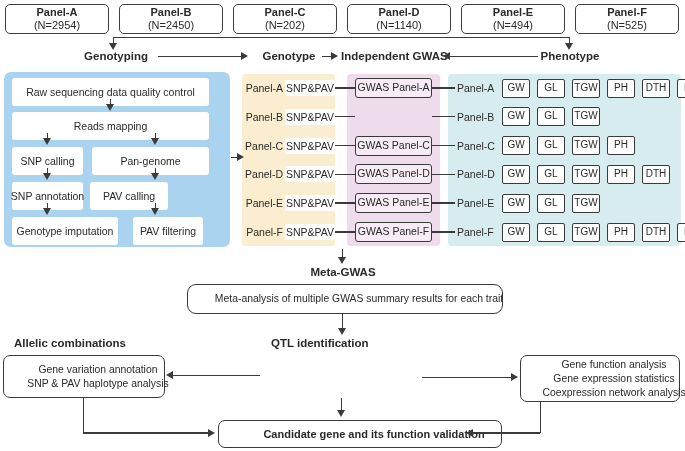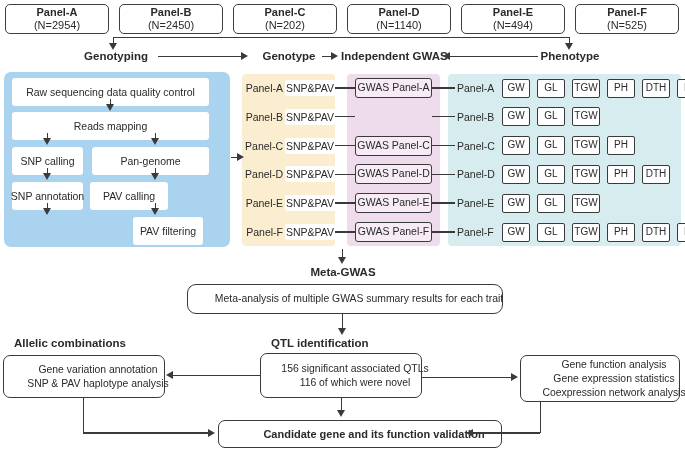--- a/index.html
+++ b/index.html
@@ -127,20 +127,21 @@
   <div class="vl" style="left:46.5px;top:168px;height:6px"></div>
   <div class="ad" style="left:42.5px;top:173px"></div>
   <div class="vl" style="left:154.5px;top:168px;height:6px"></div>
   <div class="ad" style="left:150.5px;top:173px"></div>
   <div class="step" style="left:12px;top:182px;width:71px">SNP annotation</div>
   <div class="step" style="left:90px;top:182px;width:78px">PAV calling</div>
   <div class="vl" style="left:46.5px;top:203px;height:6px"></div>
   <div class="ad" style="left:42.5px;top:208px"></div>
   <div class="vl" style="left:154.5px;top:203px;height:6px"></div>
   <div class="ad" style="left:150.5px;top:208px"></div>
+  <div class="step" style="left:12px;top:217px;width:106px">Genotype imputation</div>
   <div class="step" style="left:133px;top:217px;width:70px">PAV filtering</div>
 
   <div class="hl" style="left:230.5px;top:157px;width:6px"></div>
   <div class="ar" style="left:236.5px;top:153.2px"></div>
 
   <div class="row" style="top:78px">
     <div class="ylabel">Panel-A</div>
     <div class="snpav">SNP&amp;PAV</div>
     <div class="hl conn1"></div>
     <div class="gwasbox">GWAS Panel-A</div>
@@ -235,24 +236,20 @@
   <div class="vl" style="left:342px;top:314px;height:15px"></div>
   <div class="ad" style="left:338px;top:328px"></div>
 
   <div class="btitle" style="left:14px;top:337px;width:140px">Allelic combinations</div>
   <div class="obox" style="left:3px;top:355px;width:162px;height:43px">
     <div>Gene variation annotation</div>
     <div>SNP &amp; PAV haplotype analysis</div>
   </div>
 
   <div class="btitle" style="left:271px;top:337px;width:140px">QTL identification</div>
-  <div class="obox" style="left:260px;top:353px;width:162px;height:45px">
-    <div>156 significant associated QTLs</div>
-    <div>116 of which were novel</div>
-  </div>
 
   <div class="obox" style="left:520px;top:355px;width:160px;height:47px">
     <div>Gene function analysis</div>
     <div>Gene expression statistics</div>
     <div>Coexpression network analysis</div>
   </div>
 
   <div class="hl" style="left:173px;top:375px;width:87px"></div>
   <div class="al" style="left:166px;top:371.2px"></div>
 

